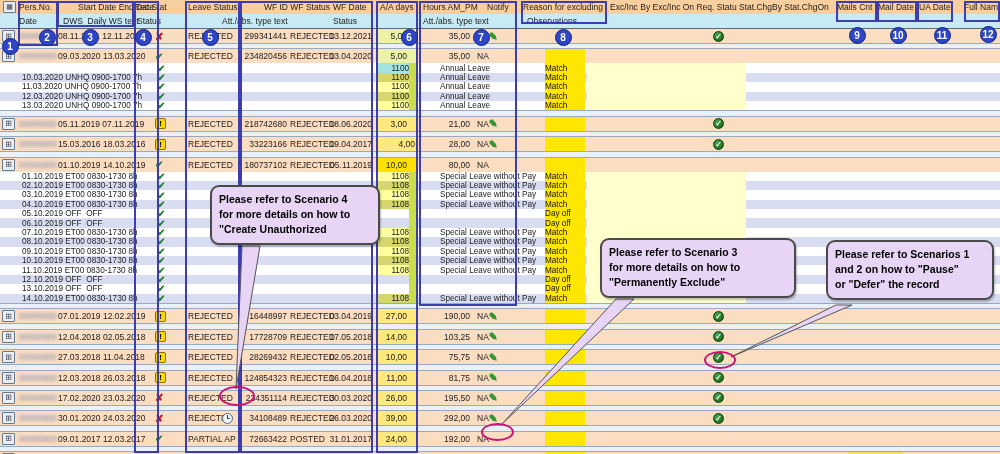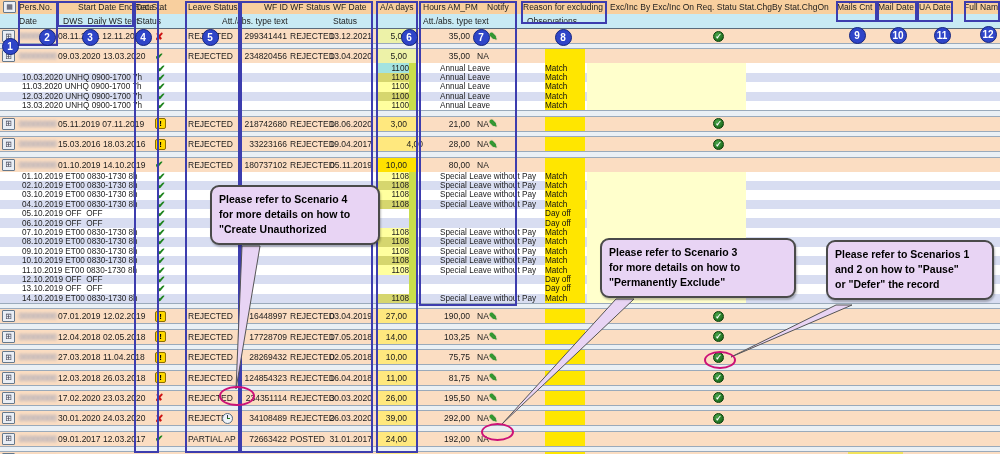--- a/index.html
+++ b/index.html
@@ -174,21 +174,21 @@
       <div class="row sep" style="height: 4.4px;"></div>
       <div class="row prow" style="height: 14px;">
         <span class="c " style="left: 2px; width: 13px;"><span class="expand">⊞</span></span>
         <span class="c redact" style="left: 19px; width: 37px;">00000000</span>
         <span class="c " style="left: 58px; width: 90px;">15.03.2016 18.03.2016</span>
         <span class="c " style="left: 155px; width: 16px;"><span class="warn">!</span></span>
         <span class="c " style="left: 188px; width: 50px;">REJECTED</span>
         <span class="c r" style="left: 230px; width: 57px;">33223166</span>
         <span class="c " style="left: 290px; width: 42px;">REJECTED</span>
         <span class="c r" style="left: 330px; width: 42px;">19.04.2017</span>
-        <span class="c " style="left: 377px; width: 41px; background: var(--aa-amber);"><span class="c r" style="left: 16px; width: 30px;">4,00</span></span>
+        <span class="c " style="left: 377px; width: 41px; background: var(--aa-amber);"><span class="c r" style="left: 8px; width: 30px;">4,00</span></span>
         <span class="c r" style="left: 425px; width: 45px;">28,00</span>
         <span class="c " style="left: 477px; width: 16px;">NA</span>
         <span class="c " style="left: 489px; width: 14px;"><span class="notify">✎</span></span>
         <span class="c obcell" style="left: 545px; width: 40px;"></span>
         <span class="c " style="left: 713px; width: 14px;"><span class="gcheck">✓</span></span>
       </div>
       <div class="row sep" style="height: 4.4px;"></div>
       <div class="row prow" style="height: 14px;">
         <span class="c " style="left: 2px; width: 13px;"><span class="expand">⊞</span></span>
         <span class="c redact" style="left: 19px; width: 37px;">00000000</span>

